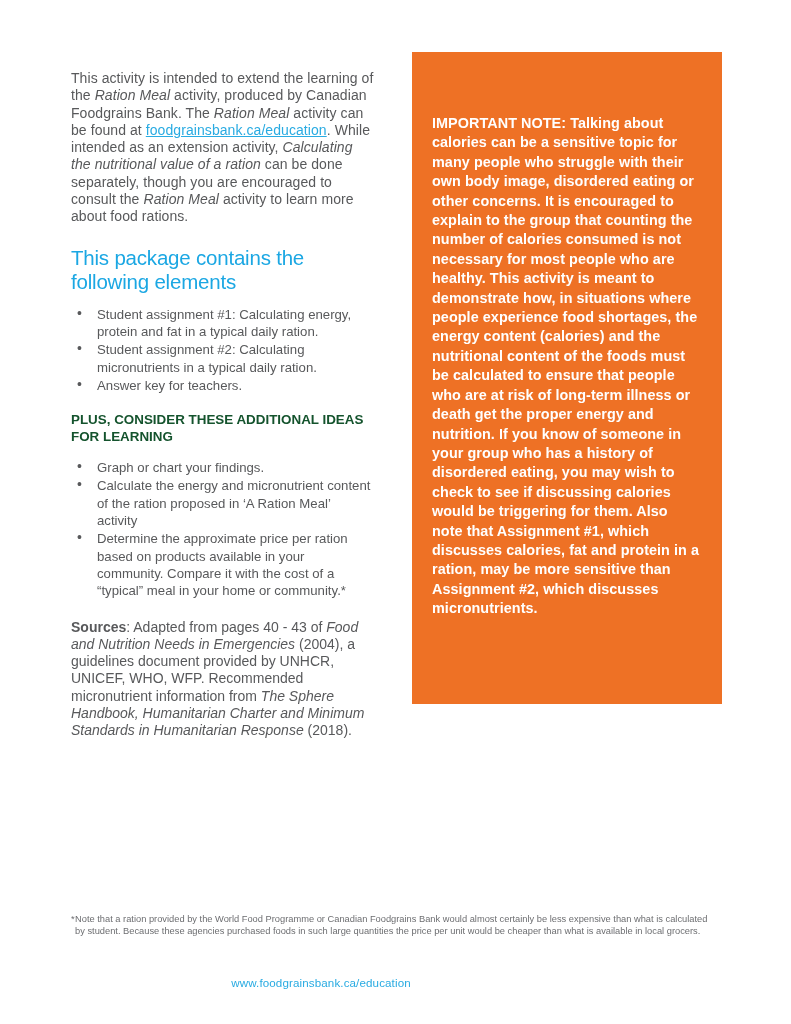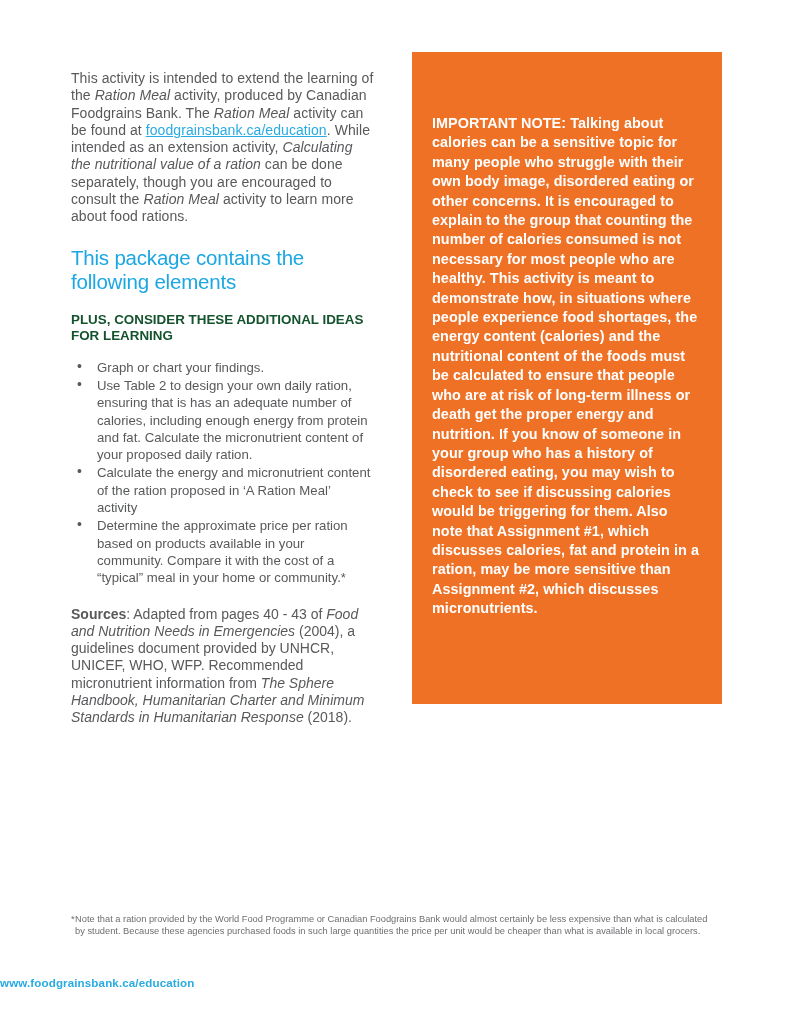--- a/index.html
+++ b/index.html
@@ -132,43 +132,48 @@
   .footnote-body {
     margin-left: 4px;
   }
 
   
   .footer-url {
     position: absolute;
     left: 0;
     top: 976px;
     width: 642px;
+    text-align: center;
     color: #29abe2;
     font-size: 11.6px;
-    font-weight: bold;
+    font-weight: normal;
     letter-spacing: 0.01em;
   }
 </style>
 </head>
 <body>
 
 <div class="page">
 
   <div class="left-col">
 
     <p class="intro-para"><span>This activity is intended to extend the learning of the </span><em>Ration Meal</em><span> activity, produced by Canadian Foodgrains Bank. The </span><em>Ration Meal</em><span> activity can be found at </span><a class="doc-link" href="#">foodgrainsbank.ca/education</a><span>. While intended as an extension activity, </span><em>Calculating the nutritional value of a ration</em><span> can be done separately, though you are encouraged to consult the </span><em>Ration Meal</em><span> activity to learn more about food rations.</span></p>
 
     <h2 class="blue-heading">This package contains the following elements</h2>
 
+    <ul class="bullets">
+      <li>Student assignment #1: Calculating energy, protein and fat in a typical daily ration.</li>
+      <li>Student assignment #2: Calculating micronutrients in a typical daily ration.</li>
+      <li>Answer key for teachers.</li>
+    </ul>
 
     <h3 class="red-heading">PLUS, CONSIDER THESE ADDITIONAL IDEAS FOR LEARNING</h3>
 
     <ul class="bullets">
       <li>Graph or chart your findings.</li>
-      <li>Use Table 2 to design your own daily ration, ensuring that is has an adequate number of calories, including enough energy from protein and fat. Calculate the micronutrient content of your proposed daily ration.</li>
       <li>Calculate the energy and micronutrient content of the ration proposed in ‘A Ration Meal’ activity</li>
       <li>Determine the approximate price per ration based on products available in your community. Compare it with the cost of a “typical” meal in your home or community.*</li>
     </ul>
 
     <p class="sources-para"><strong>Sources</strong><span>: Adapted from pages 40 - 43 of </span><em>Food and Nutrition Needs in Emergencies</em><span> (2004), a guidelines document provided by UNHCR, UNICEF, WHO, WFP. Recommended micronutrient information from </span><em>The Sphere Handbook, Humanitarian Charter and Minimum Standards in Humanitarian Response</em><span> (2018).</span></p>
 
   </div>
 
   <div class="callout">
     <p class="callout-text">IMPORTANT NOTE: Talking about calories can be a sensitive topic for many people who struggle with their own body image, disordered eating or other concerns. It is encouraged to explain to the group that counting the number of calories consumed is not necessary for most people who are healthy. This activity is meant to demonstrate how, in situations where people experience food shortages, the energy content (calories) and the nutritional content of the foods must be calculated to ensure that people who are at risk of long-term illness or death get the proper energy and nutrition. If you know of someone in your group who has a history of disordered eating, you may wish to check to see if discussing calories would be triggering for them. Also note that Assignment #1, which discusses calories, fat and protein in a ration, may be more sensitive than Assignment #2, which discusses micronutrients.</p>

